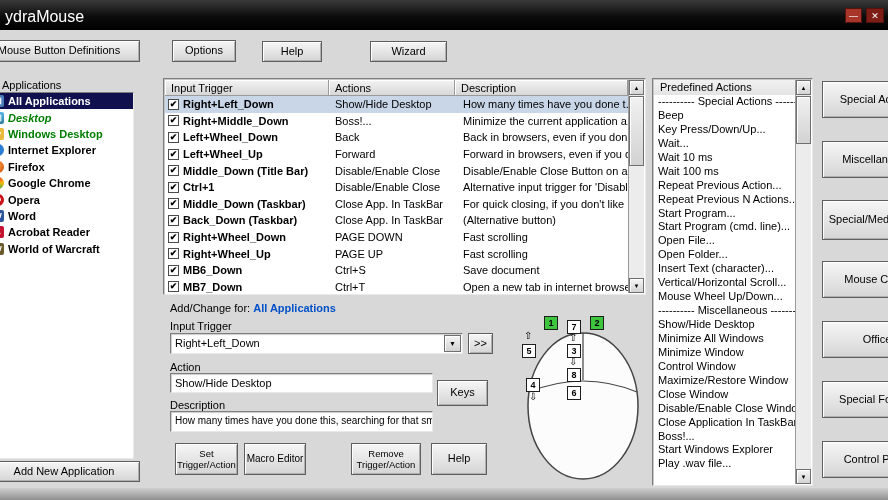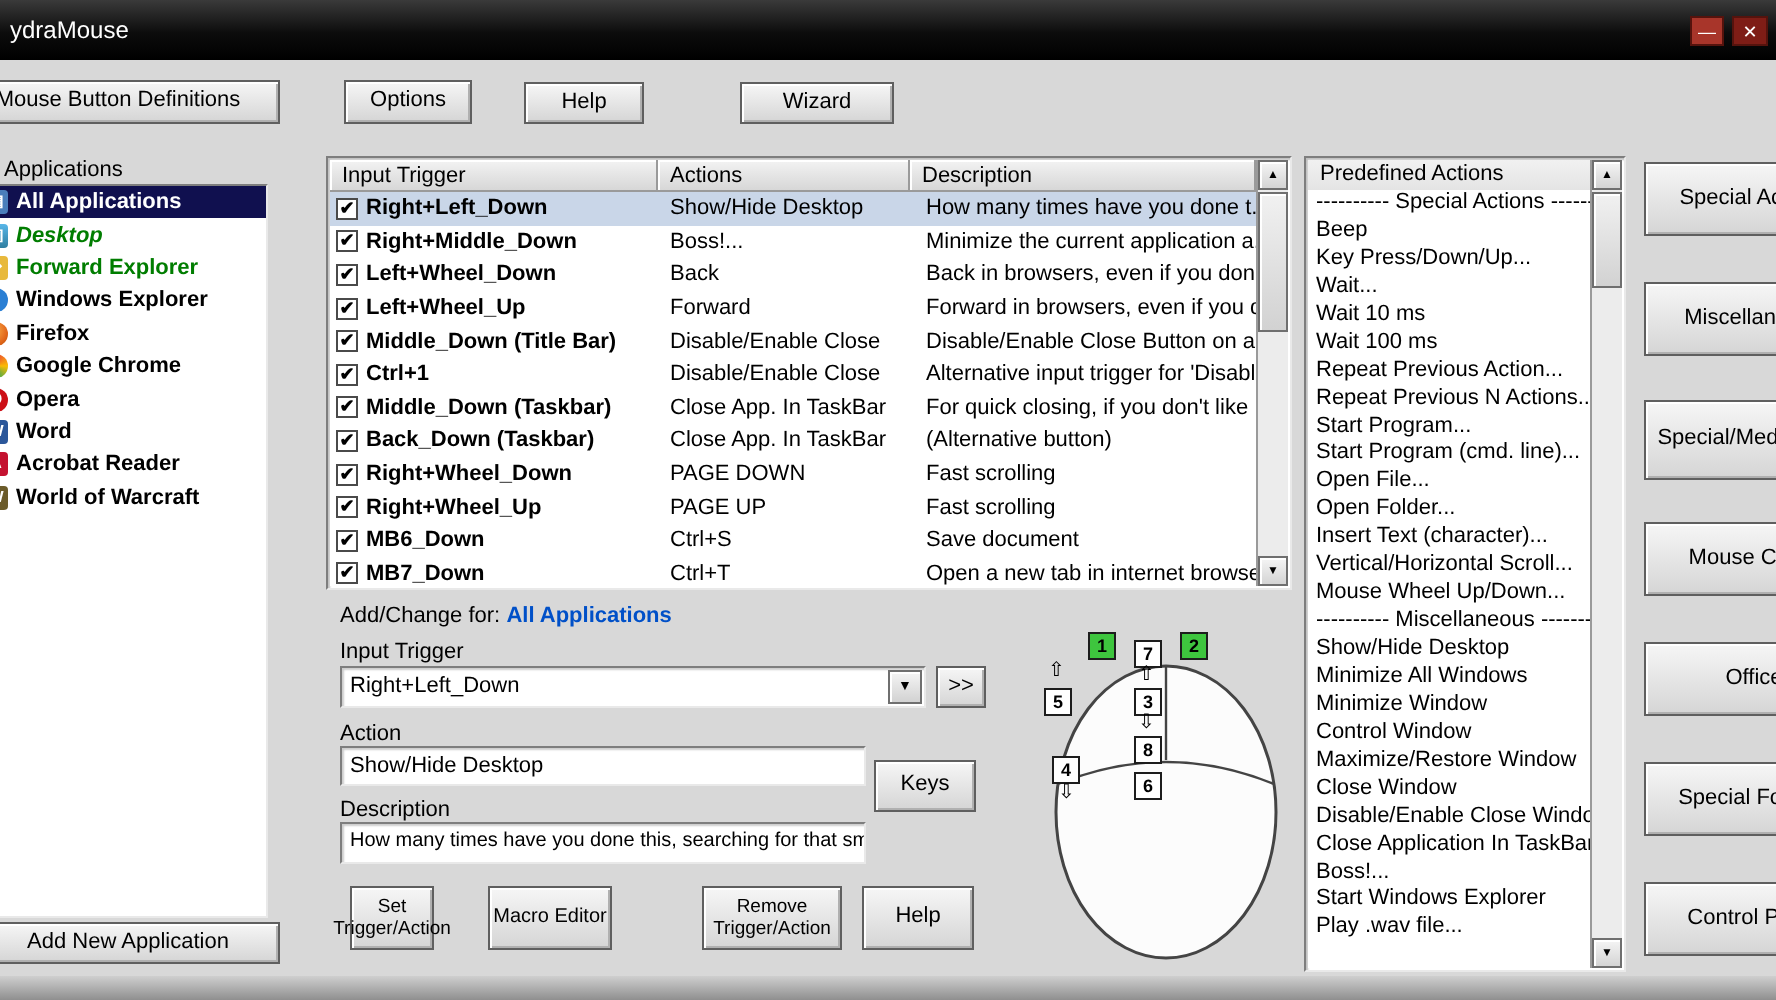--- a/index.html
+++ b/index.html
@@ -3,21 +3,21 @@
 <meta charset="utf-8">
 <title>ydraMouse</title>
 <style>
   *{box-sizing:border-box;margin:0;padding:0}
   html,body{background:#666}
   .screen{position:relative;width:888px;height:500px;background:#d8d8d8;overflow:hidden;
           font-family:"Liberation Sans",sans-serif;font-size:11px;color:#000;margin:0 auto}
   
   .titlebar{position:absolute;left:0;top:0;width:888px;height:30px;
             background:linear-gradient(#3a3a3a,#0c0c0c 55%,#000)}
-  .title-text{position:absolute;left:5px;top:8px;color:#fff;font-size:12px}
+  .title-text{position:absolute;left:5px;top:8px;color:#fff;font-size:16px}
   .winbtn{position:absolute;top:8px;height:15px;color:#fff;font-size:9px;display:flex;
           align-items:center;justify-content:center;border:1px solid #55130d;cursor:default}
   .minb{left:845px;width:17px;background:#a8352a}
   .closeb{left:866px;width:18px;background:#7e1d16}
   
   .btn{position:absolute;display:flex;align-items:center;justify-content:center;text-align:center;
        background:linear-gradient(#f6f6f6,#d5d5d5);border:1px solid #5f5f5f;
        box-shadow:inset 1px 1px 0 #fff, inset -1px -1px 0 #b0b0b0;color:#000;cursor:default;line-height:1.2}
   .btn-sm{font-size:9.5px}
   .btn-mid{font-size:10px}
@@ -109,25 +109,25 @@
       <div class="app-item sel">
         <span class="app-icon" style="background: rgb(74, 126, 187);">▦</span>
         <span class="app-label" style="color: rgb(255, 255, 255);">All Applications</span>
       </div>
       <div class="app-item">
         <span class="app-icon" style="background: linear-gradient(rgb(88, 182, 232), rgb(47, 126, 160));">▣</span>
         <span class="app-label" style="color: rgb(0, 125, 0); font-style: italic;">Desktop</span>
       </div>
       <div class="app-item">
         <span class="app-icon" style="background: rgb(232, 185, 60);">❖</span>
-        <span class="app-label" style="color: rgb(0, 125, 0);">Forward Explorer</span>
+        <span class="app-label" style="color: rgb(0, 125, 0);">Windows Desktop</span>
       </div>
       <div class="app-item">
         <span class="app-icon" style="background: rgb(42, 127, 212); border-radius: 50%;">e</span>
-        <span class="app-label" style="color: rgb(0, 0, 0);">Windows Explorer</span>
+        <span class="app-label" style="color: rgb(0, 0, 0);">Internet Explorer</span>
       </div>
       <div class="app-item">
         <span class="app-icon" style="background: radial-gradient(circle at 35% 35%, rgb(255, 184, 77), rgb(226, 104, 28) 65%, rgb(179, 71, 0)); border-radius: 50%;"></span>
         <span class="app-label" style="color: rgb(0, 0, 0);">Firefox</span>
       </div>
       <div class="app-item">
         <span class="app-icon" style="background: conic-gradient(rgb(234, 67, 53), rgb(251, 188, 5), rgb(52, 168, 83), rgb(66, 133, 244), rgb(234, 67, 53)); border-radius: 50%;"></span>
         <span class="app-label" style="color: rgb(0, 0, 0);">Google Chrome</span>
       </div>
       <div class="app-item">
@@ -277,21 +277,21 @@
   <div class="input" style="left:170px;top:373px;width:263px;height:20px;padding-right:4px">
     <span>Show/Hide Desktop</span>
   </div>
   <div class="btn" style="left:437px;top:380px;width:51px;height:26px">Keys</div>
 
   <span class="label" style="left:170px;top:399px">Description</span>
   <div class="input" style="left:170px;top:411px;width:263px;height:21px;padding-right:2px;font-size:10px">
     <span>How many times have you done this, searching for that small "Show D</span>
   </div>
 
-  <div class="btn btn-sm" style="left:175px;top:443px;width:42px;height:32px">Set Trigger/Action</div>
+  <div class="btn btn-sm" style="left:175px;top:443px;width:63px;height:32px">Set Trigger/Action</div>
   <div class="btn btn-mid" style="left:244px;top:443px;width:62px;height:32px">Macro Editor</div>
   <div class="btn btn-sm" style="left:351px;top:443px;width:70px;height:32px">Remove Trigger/Action</div>
   <div class="btn" style="left:431px;top:443px;width:56px;height:32px">Help</div>
 
   <div class="mouse-diagram">
     <svg width="166" height="192" style="position:absolute;left:0;top:0">
       <ellipse cx="85" cy="106" rx="55" ry="73" fill="#fcfcfc" stroke="#444" stroke-width="1.5"></ellipse>
       <path d="M85,33 L85,80" fill="none" stroke="#444" stroke-width="1.2"></path>
       <path d="M31,92 Q85,70 139,92" fill="none" stroke="#444" stroke-width="1.2"></path>
     </svg>

